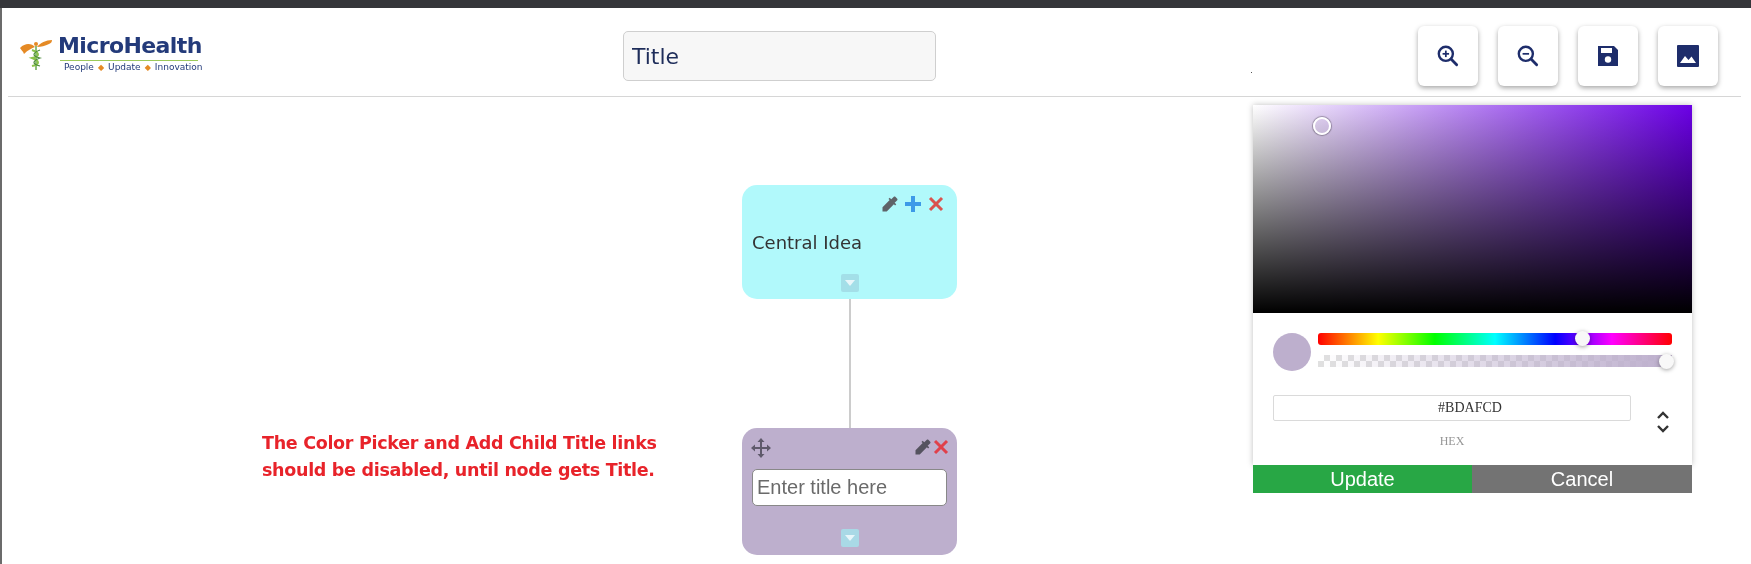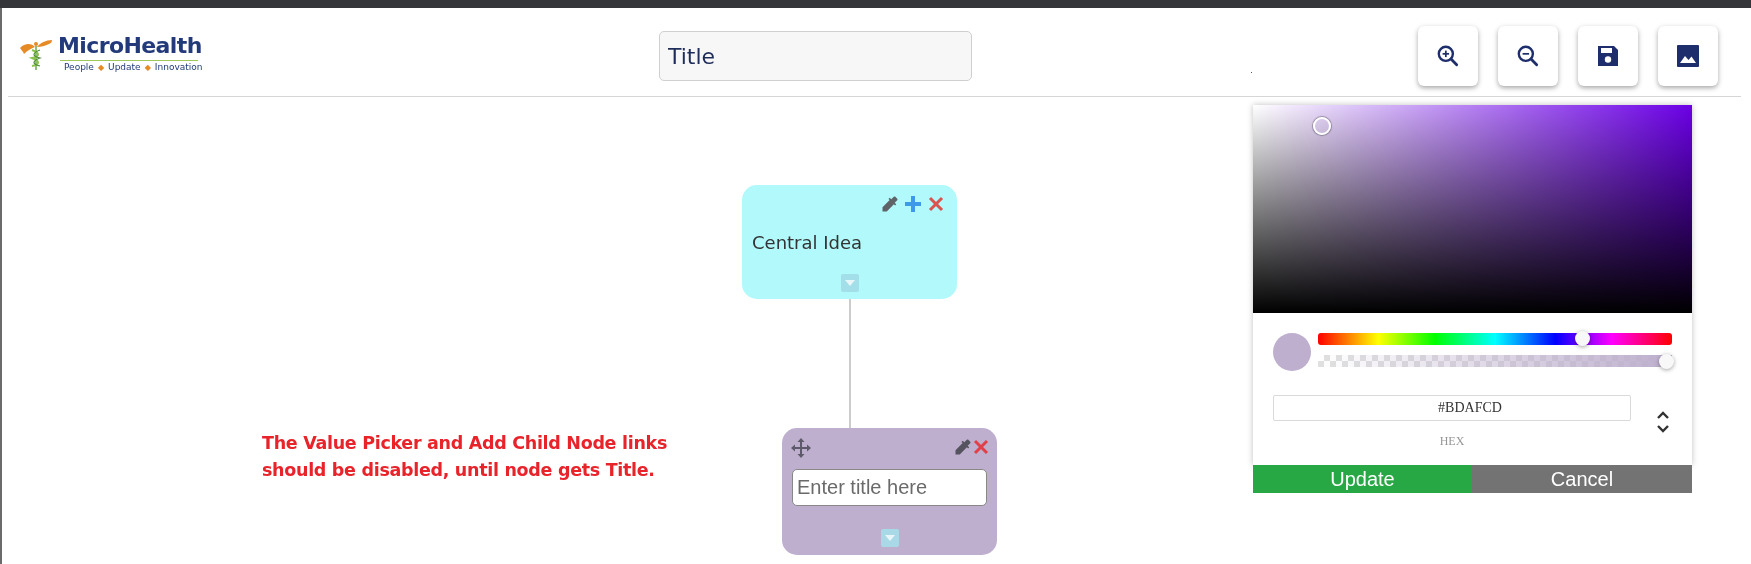--- a/index.html
+++ b/index.html
@@ -10,30 +10,30 @@
 
     
     .logo { position: absolute; left: 18px; top: 32px; width: 190px; height: 44px; }
     .logo-icon { position: absolute; left: 0; top: 2px; width: 36px; height: 38px; }
     .logo-word { position: absolute; left: 40px; top: 1px; font-family: "DejaVu Sans", sans-serif; font-weight: bold; font-size: 22px; color: #233a7a; letter-spacing: -0.6px; white-space: nowrap; }
     .logo-line { position: absolute; left: 42px; top: 28px; width: 138px; height: 1px; background: #9cc95a; }
     .logo-tag { position: absolute; left: 46px; top: 30px; font-size: 9px; color: #233a7a; white-space: nowrap; font-family: "DejaVu Sans", sans-serif; }
     .logo-tag .dia { color: #e58a25; font-size: 8px; margin: 0 4px; }
 
     
-    .title-input { position: absolute; left: 623px; top: 31px; width: 313px; height: 50px; border: 1px solid #cfcfcf; border-radius: 5px; background: #f7f7f7; padding: 0 8px; font-family: "DejaVu Sans", sans-serif; font-size: 22px; color: #1e2d5a; outline: none; margin-left: 36px; }
+    .title-input { position: absolute; left: 623px; top: 31px; width: 313px; height: 50px; border: 1px solid #cfcfcf; border-radius: 5px; background: #f7f7f7; padding: 0 8px; font-family: "DejaVu Sans", sans-serif; font-size: 22px; color: #1e2d5a; outline: none; }
 
     
     .tool-btn { position: absolute; top: 26px; width: 60px; height: 60px; background: #fff; border-radius: 6px; box-shadow: 0 2px 5px rgba(0,0,0,0.35); display: flex; align-items: center; justify-content: center; cursor: pointer; }
     .tool-btn svg { display: block; }
 
     
     .node { position: absolute; border-radius: 15px; }
     .node-central { left: 742px; top: 185px; width: 215px; height: 114px; background: #b1f9fb; }
-    .node-child { left: 742px; top: 428px; width: 215px; height: 127px; background: #bdafcd; margin-left: 40px; }
+    .node-child { left: 742px; top: 428px; width: 215px; height: 127px; background: #bdafcd; }
     .node-text { position: absolute; left: 10px; top: 47px; font-family: "DejaVu Sans", sans-serif; font-size: 18px; color: #333; white-space: nowrap; }
     .node-icon { position: absolute; cursor: pointer; display: flex; align-items: center; justify-content: center; }
     .collapse-btn { position: absolute; width: 18px; height: 18px; background: #a9d4e2; border-radius: 2px; display: flex; align-items: center; justify-content: center; }
     .collapse-btn::after { content: ""; width: 0; height: 0; border-left: 5px solid transparent; border-right: 5px solid transparent; border-top: 6px solid #e8f6fa; }
     .node-central .collapse-btn { left: 99px; top: 89px; background: #a3dfe8; }
     .node-child .collapse-btn { left: 99px; top: 101px; background: #a9d9e6; }
     .child-input { position: absolute; left: 10px; top: 41px; width: 195px; height: 37px; border: 1px solid #888; border-radius: 5px; background: #fff; padding: 0 4px; font-family: "Liberation Sans", sans-serif; font-size: 20px; color: #333; outline: none; }
     .child-input::placeholder { color: #6a6a6a; }
     .connector { position: absolute; left: 849px; top: 299px; width: 2px; height: 129px; background: #cccccc; }
 
@@ -161,21 +161,21 @@
     <svg width="16" height="16" viewBox="0 0 16 16">
       <line x1="2" y1="2" x2="14" y2="14" stroke="#e0404a" stroke-width="3"></line>
       <line x1="14" y1="2" x2="2" y2="14" stroke="#e0404a" stroke-width="3"></line>
     </svg>
   </span>
   <input class="child-input" type="text" placeholder="Enter title here" style="">
   <span class="collapse-btn"></span>
 </div>
 
 <div class="annotation">
-  <div>The Value Picker and Add Child Node links</div>
+  <div>The Color Picker and Add Child Title links</div>
   <div>should be disabled, until node gets Title.</div>
 </div>
 
 <div class="picker">
   <div class="sat">
     <div class="sat-handle"></div>
   </div>
   <div class="swatch" style="background:#bdafcd;"></div>
   <div class="hue">
     <div class="thumb" style="left:257px; top:-2px;"></div>

